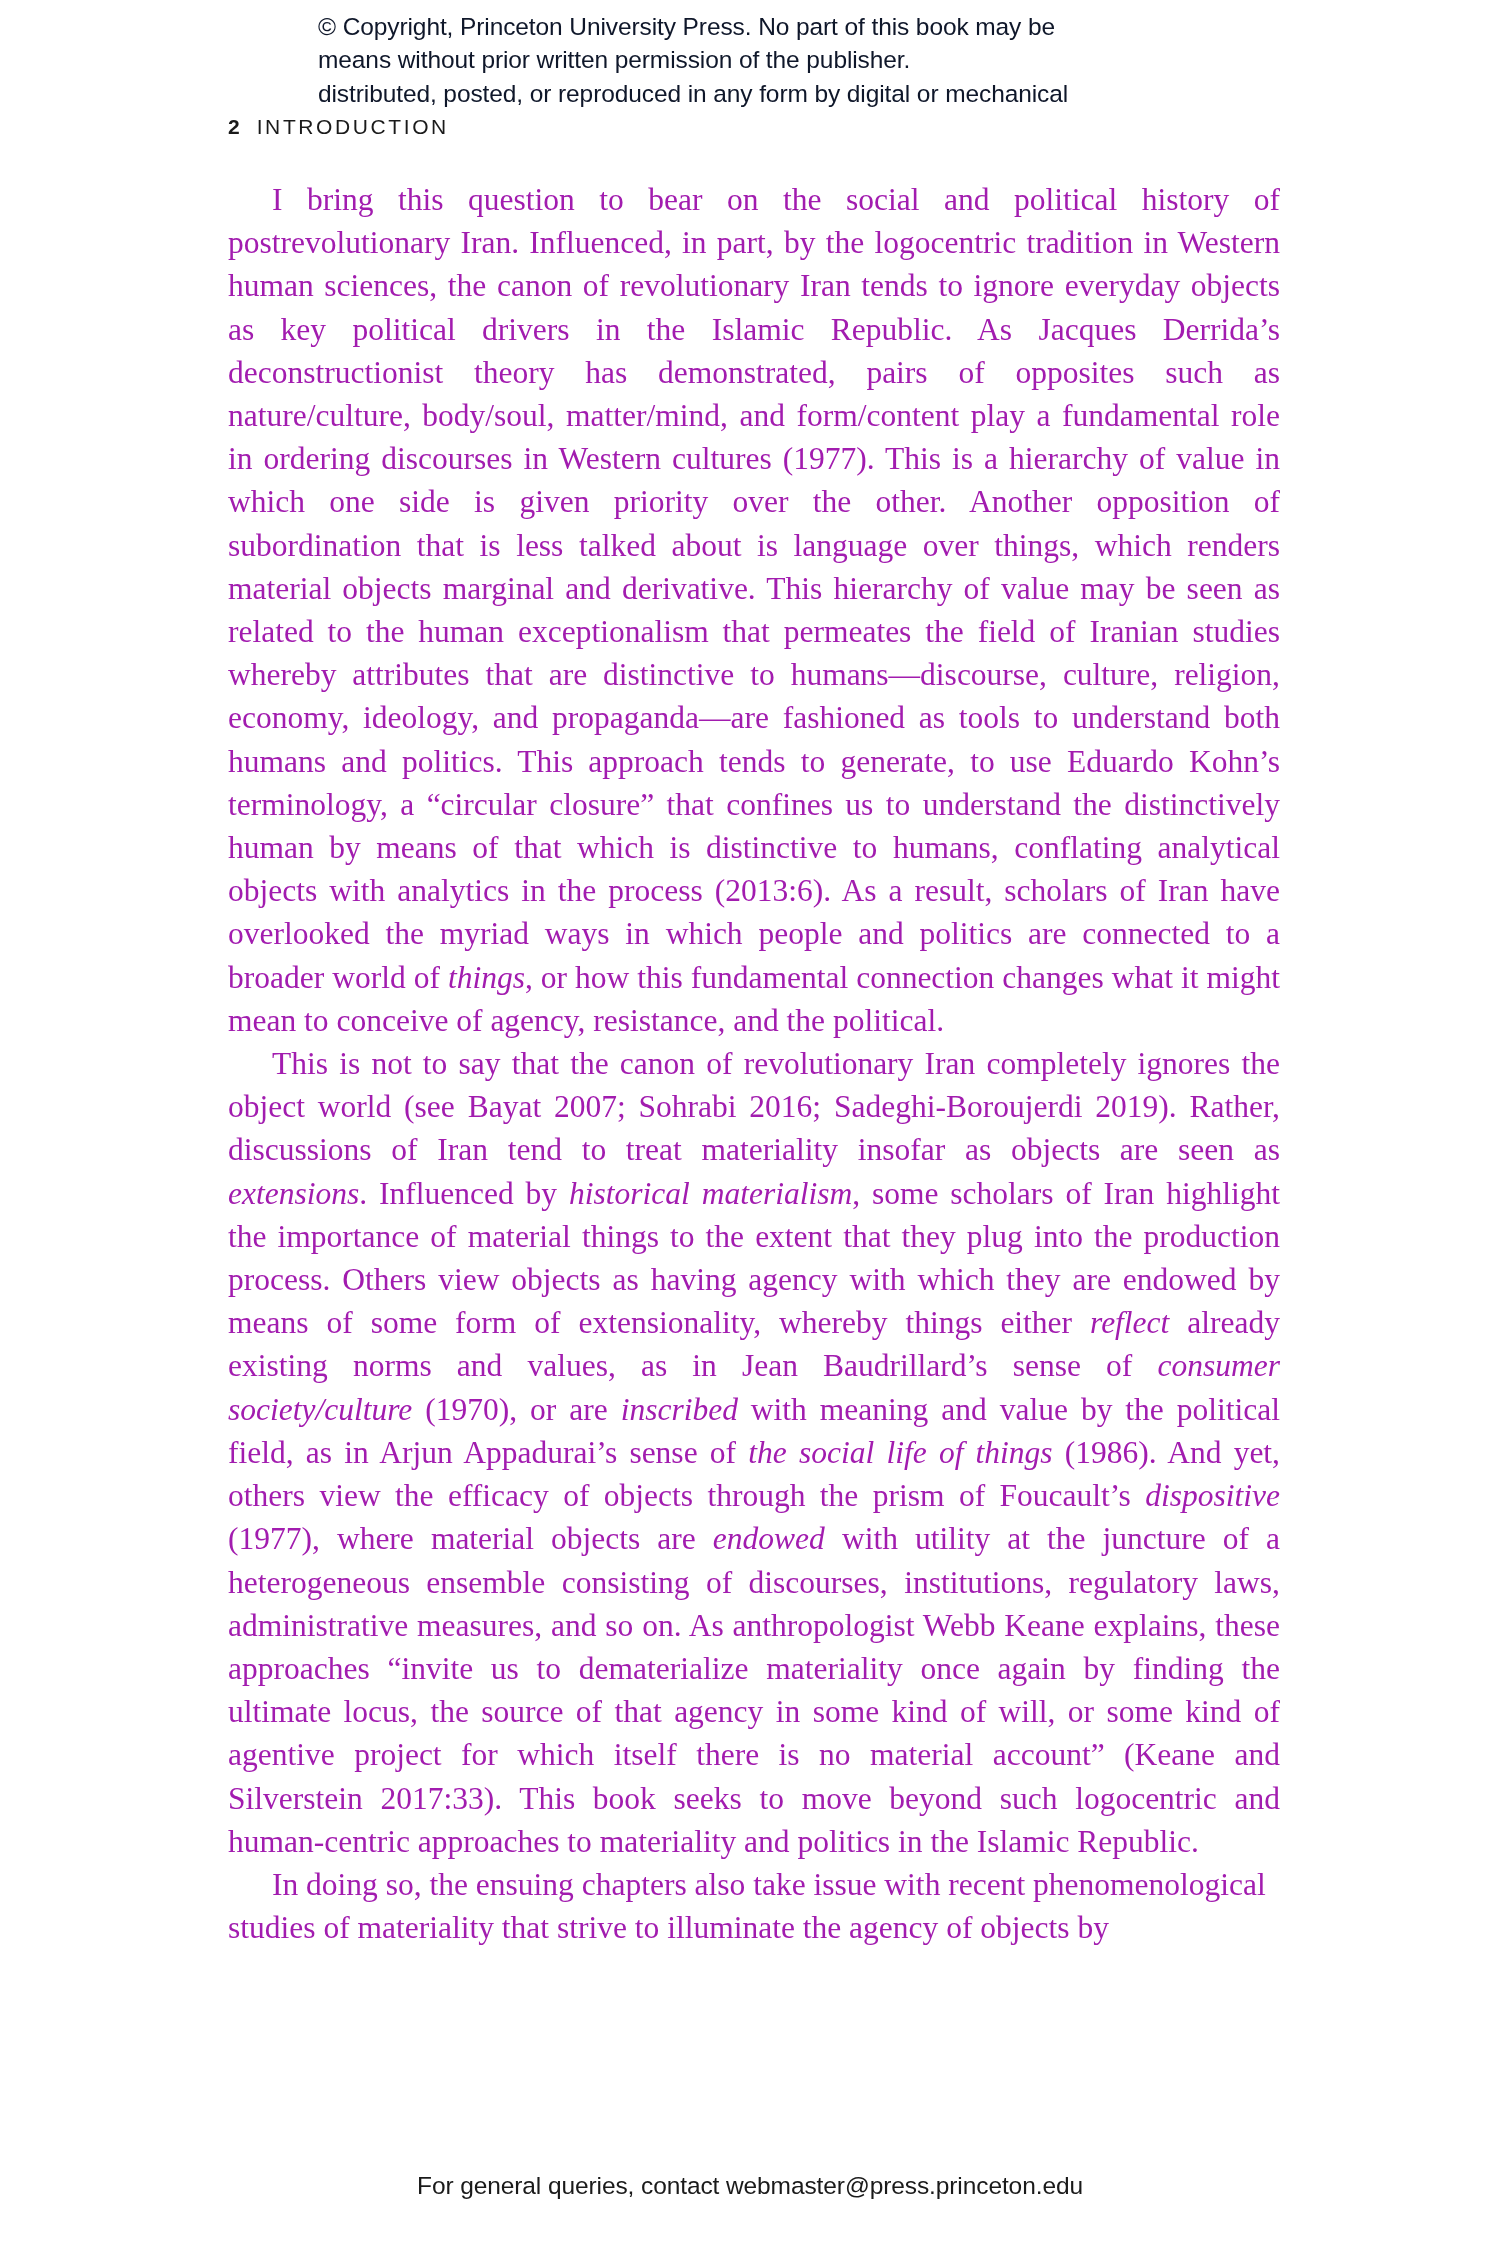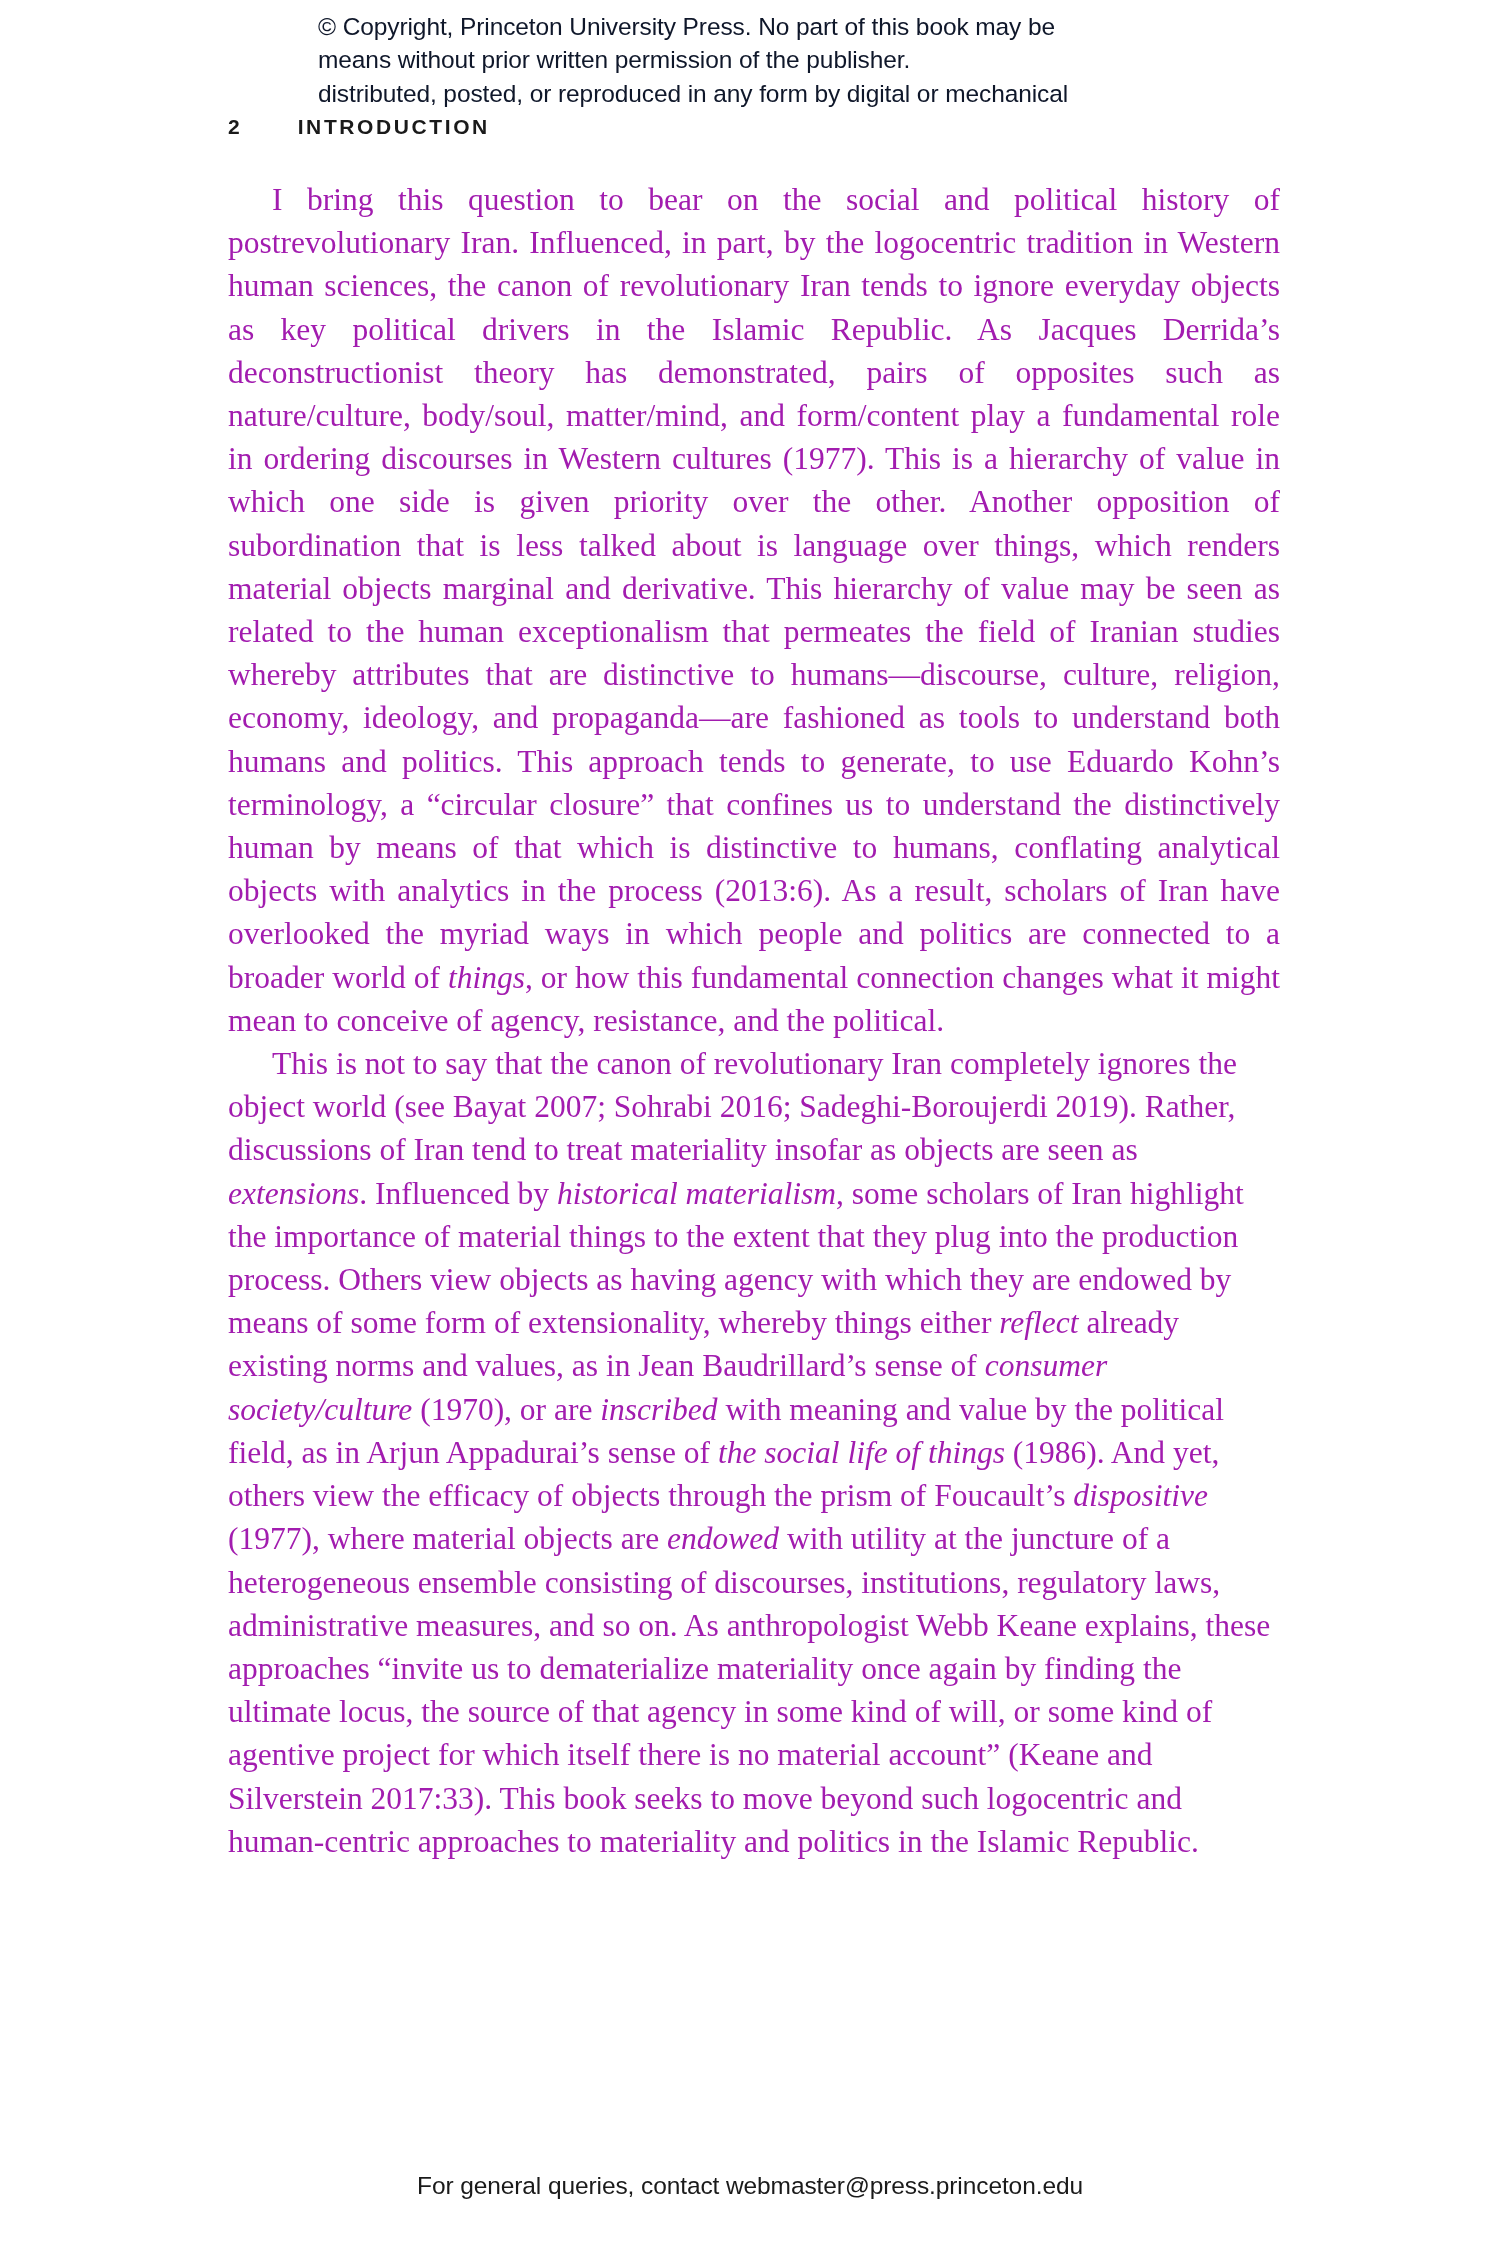--- a/index.html
+++ b/index.html
@@ -44,22 +44,21 @@
     letter-spacing: 2.6px;
     display: flex;
     align-items: baseline;
   }
   .running-head .folio {
     font-weight: 700;
     margin-right: 17px;
     letter-spacing: 0px;
   }
   .running-head .chapter-title {
-    font-weight: 700;
-    margin-left: 41px;
+    font-weight: 400;
   }
 
   
   .textblock {
     position: absolute;
     left: 228px;
     top: 178px;
     width: 1052px;
     font-family: "Liberation Serif", "DejaVu Serif", serif;
     font-size: 31.5px;
@@ -110,20 +109,21 @@
     <span class="folio">2</span>
     <span class="chapter-title">INTRODUCTION</span>
   </div>
 
   <div class="textblock">
 
     <p><span>I bring this question to bear on the social and political history of postrevolutionary Iran. Influenced, in part, by the logocentric tradition in Western human sciences, the canon of revolutionary Iran tends to ignore everyday objects as key political drivers in the Islamic Republic. As Jacques Derrida’s deconstructionist theory has demonstrated, pairs of opposites such as nature/culture, body/soul, matter/mind, and form/content play a fundamental role in ordering discourses in Western cultures (1977). This is a hierarchy of value in which one side is given priority over the other. Another opposition of subordination that is less talked about is language over things, which renders material objects marginal and derivative. This hierarchy of value may be seen as related to the human exceptionalism that permeates the field of Iranian studies whereby attributes that are distinctive to humans—discourse, culture, religion, economy, ideology, and propaganda—are fashioned as tools to understand both humans and politics. This approach tends to generate, to use Eduardo Kohn’s terminology, a “circular closure” that confines us to understand the distinctively human by means of that which is distinctive to humans, conflating analytical objects with analytics in the process (2013:6). As a result, scholars of Iran have overlooked the myriad ways in which people and politics are connected to a broader world of </span><i>things</i><span>, or how this fundamental connection changes what it might mean to conceive of agency, resistance, and the political.</span></p>
 
     <p><span>This is not to say that the canon of revolutionary Iran completely ignores the object world (see Bayat 2007; Sohrabi 2016; Sadeghi-Boroujerdi 2019). Rather, discussions of Iran tend to treat materiality insofar as objects are seen as </span><i>extensions</i><span>. Influenced by </span><i>historical materialism</i><span>, some scholars of Iran highlight the importance of material things to the extent that they plug into the production process. Others view objects as having agency with which they are endowed by means of some form of extensionality, whereby things either </span><i>reflect</i><span> already existing norms and values, as in Jean Baudrillard’s sense of </span><i>consumer society/culture</i><span> (1970), or are </span><i>inscribed</i><span> with meaning and value by the political field, as in Arjun Appadurai’s sense of </span><i>the social life of things</i><span> (1986). And yet, others view the efficacy of objects through the prism of Foucault’s </span><i>dispositive</i><span> (1977), where material objects are </span><i>endowed</i><span> with utility at the juncture of a heterogeneous ensemble consisting of discourses, institutions, regulatory laws, administrative measures, and so on. As anthropologist Webb Keane explains, these approaches “invite us to dematerialize materiality once again by finding the ultimate locus, the source of that agency in some kind of will, or some kind of agentive project for which itself there is no material account” (Keane and Silverstein 2017:33). This book seeks to move beyond such logocentric and human-centric approaches to materiality and politics in the Islamic Republic.</span></p>
 
+    <p><span>In doing so, the ensuing chapters also take issue with recent phenomenological studies of materiality that strive to illuminate the agency of objects by</span></p>
 
   </div>
 
   <div class="footer">
     <span>For general queries, contact webmaster@press.princeton.edu</span>
   </div>
 
 </div>
 
 </body></html>

